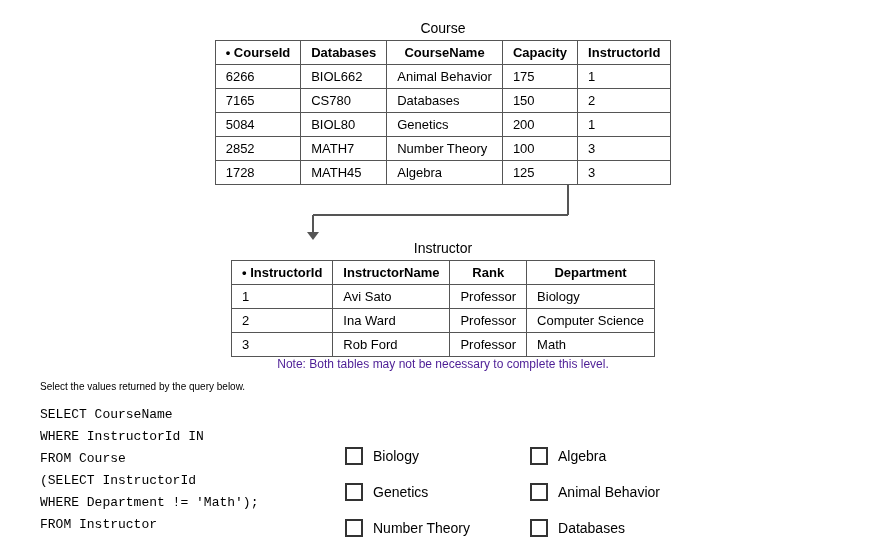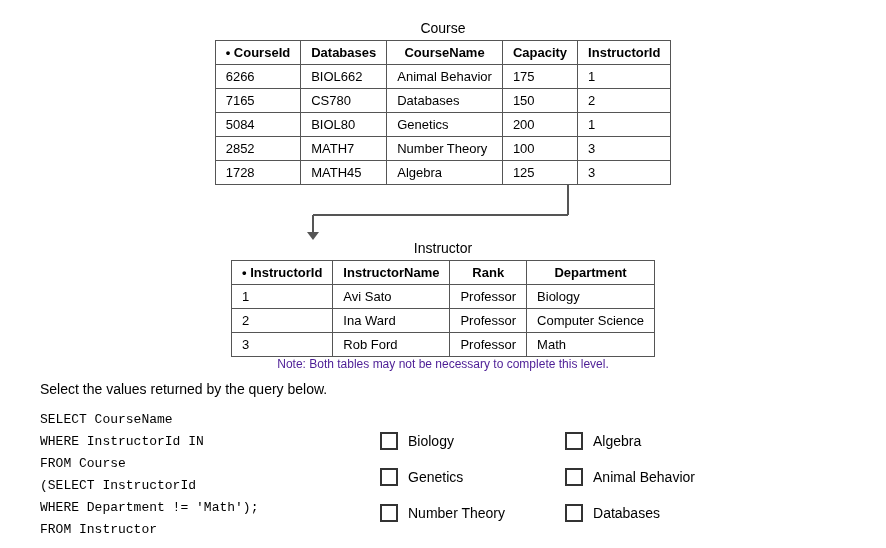--- a/index.html
+++ b/index.html
@@ -42,28 +42,28 @@
       margin-top: 0;
       text-align: center;
     }
 
     .question-area {
       margin-top: 10px;
       padding: 0 10px;
     }
 
     .question-label {
-      font-size: 14px;
+      font-size: 10px;
       margin-bottom: 12px;
     }
 
     .bottom-section {
       display: flex;
-      gap: 60px;
-      align-items: center;
+      gap: 25px;
+      align-items: flex-end;
       margin-top: 4px;
     }
 
     .code-block {
       font-family: 'Courier New', monospace;
       font-size: 13px;
       line-height: 1.7;
       min-width: 280px;
     }
 

